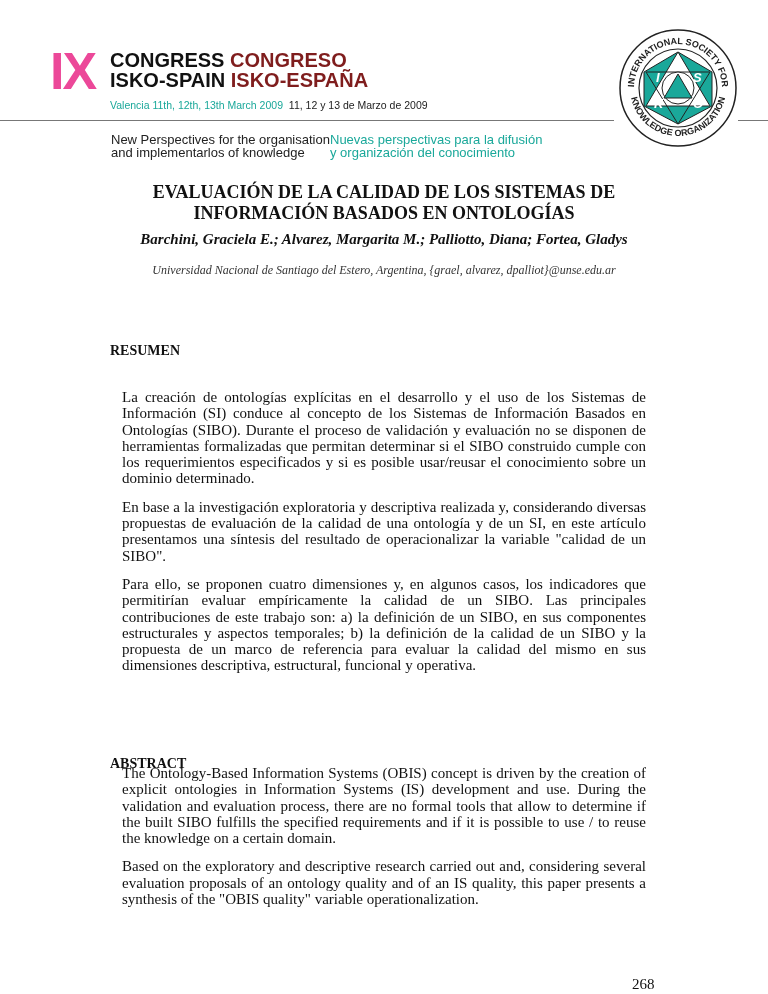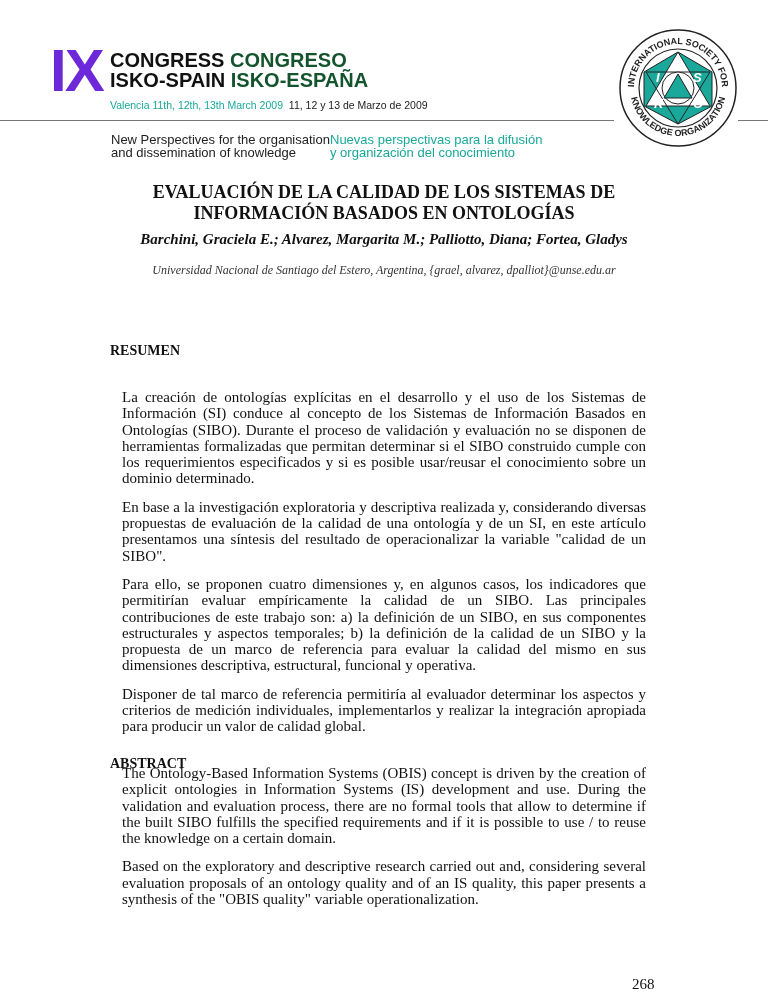--- a/index.html
+++ b/index.html
@@ -1,19 +1,19 @@
 <!DOCTYPE html>
 <html><head>
 <meta charset="utf-8">
 <style>
   html, body { margin:0; padding:0; background:#ffffff; }
   body { width:768px; height:994px; position:relative; overflow:hidden; font-family:"Liberation Serif", serif; color:#111; }
   .abs { position:absolute; }
-  .teal { color:#14532d; }
-  .ix { left:50px; top:46px; font-family:"Liberation Sans", sans-serif; font-weight:bold; font-size:60px; line-height:50px; color:#6d28d9; letter-spacing:-2px; }
+  .teal { color:#7f1d1d; }
+  .ix { left:50px; top:46px; font-family:"Liberation Sans", sans-serif; font-weight:bold; font-size:52px; line-height:50px; color:#ec4899; letter-spacing:-2px; }
   .cong { left:110px; top:50px; font-family:"Liberation Sans", sans-serif; font-weight:bold; font-size:20px; line-height:20px; white-space:nowrap; }
   .cong .k { color:#111; }
   .dates { left:110px; top:99px; font-family:"Liberation Sans", sans-serif; font-size:10.5px; white-space:nowrap; }
   .dates .en { color:#1aa89a; }
   .dates .es { color:#222; }
   .rule-left { left:0; top:120px; width:614px; height:1px; background:#777; }
   .rule-right { left:738px; top:120px; width:30px; height:1px; background:#777; }
   .persp { top:125px; font-family:"Liberation Sans", sans-serif; font-size:13px; line-height:13px; white-space:nowrap;margin-top:8px; }
   .persp-en { left:111px; color:#222; }
   .persp-es { left:330px; color:#1aa89a; }
@@ -35,21 +35,21 @@
   <div><span class="k">ISKO-SPAIN</span> <span class="teal">ISKO-ESPAÑA</span></div>
 </div>
 <div class="abs dates">
   <span class="en">Valencia 11th, 12th, 13th March 2009</span>&nbsp;
   <span class="es">11, 12 y 13 de Marzo de 2009</span>
 </div>
 <div class="abs rule-left"></div>
 <div class="abs rule-right"></div>
 <div class="abs persp persp-en">
   <div>New Perspectives for the organisation</div>
-  <div>and dissemination of knowledge</div>
+  <div>and implementarlos of knowledge</div>
 </div>
 <div class="abs persp persp-es">
   <div>Nuevas perspectivas para la difusión</div>
   <div>y organización del conocimiento</div>
 </div>
 
 <svg class="abs logo" viewBox="0 0 120 120">
   <defs>
     <path id="arcTop" d="M 16 60 A 44 44 0 0 1 104 60"></path>
     <path id="arcBot" d="M 12 60 A 48 48 0 0 0 108 60"></path>
@@ -78,21 +78,20 @@
   <div>INFORMACIÓN BASADOS EN ONTOLOGÍAS</div>
 </div>
 <div class="abs authors">Barchini, Graciela E.; Alvarez, Margarita M.; Palliotto, Diana; Fortea, Gladys</div>
 <div class="abs affil">Universidad Nacional de Santiago del Estero, Argentina, {grael, alvarez, dpalliot}@unse.edu.ar</div>
 
 <div class="abs section-h" style="top:343px;">RESUMEN</div>
 <div class="abs body-text" style="top:377px;">
   <p>La creación de ontologías explícitas en el desarrollo y el uso de los Sistemas de Información (SI) conduce al concepto de los Sistemas de Información Basados en Ontologías (SIBO). Durante el proceso de validación y evaluación no se disponen de herramientas formalizadas que permitan determinar si el SIBO construido cumple con los requerimientos especificados y si es posible usar/reusar el conocimiento sobre un dominio determinado.</p>
   <p>En base a la investigación exploratoria y descriptiva realizada y, considerando diversas propuestas de evaluación de la calidad de una ontología y de un SI, en este artículo presentamos una síntesis del resultado de operacionalizar la variable "calidad de un SIBO".</p>
   <p>Para ello, se proponen cuatro dimensiones y, en algunos casos, los indicadores que permitirían evaluar empíricamente la calidad de un SIBO. Las principales contribuciones de este trabajo son: a) la definición de un SIBO, en sus componentes estructurales y aspectos temporales; b) la definición de la calidad de un SIBO y la propuesta de un marco de referencia para evaluar la calidad del mismo en sus dimensiones descriptiva, estructural, funcional y operativa.</p>
-  <p>Disponer de tal marco de referencia permitiría al evaluador determinar los aspectos y criterios de medición individuales, implementarlos y realizar la integración apropiada para producir un valor de calidad global.</p>
 </div>
 
 <div class="abs section-h" style="top:756px;">ABSTRACT</div>
 <div class="abs body-text" style="top:753px;">
   <p>The Ontology-Based Information Systems (OBIS) concept is driven by the creation of explicit ontologies in Information Systems (IS) development and use. During the validation and evaluation process, there are no formal tools that allow to determine if the built SIBO fulfills the specified requirements and if it is possible to use / to reuse the knowledge on a certain domain.</p>
   <p>Based on the exploratory and descriptive research carried out and, considering several evaluation proposals of an ontology quality and of an IS quality, this paper presents a synthesis of the "OBIS quality" variable operationalization.</p>
 </div>
 
 <div class="abs pagenum">268</div>
 

